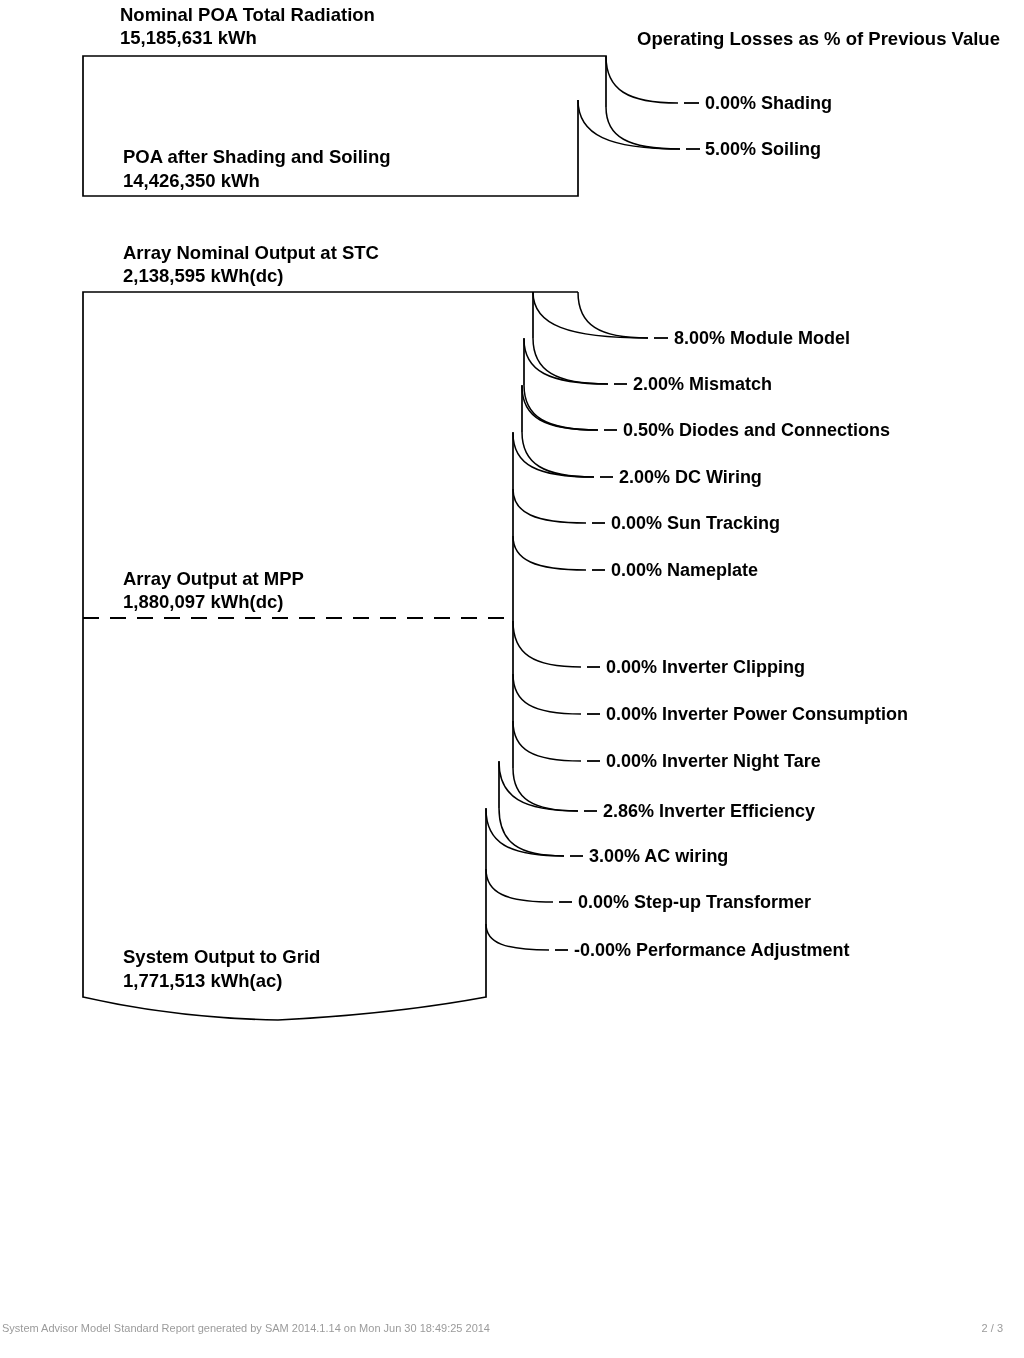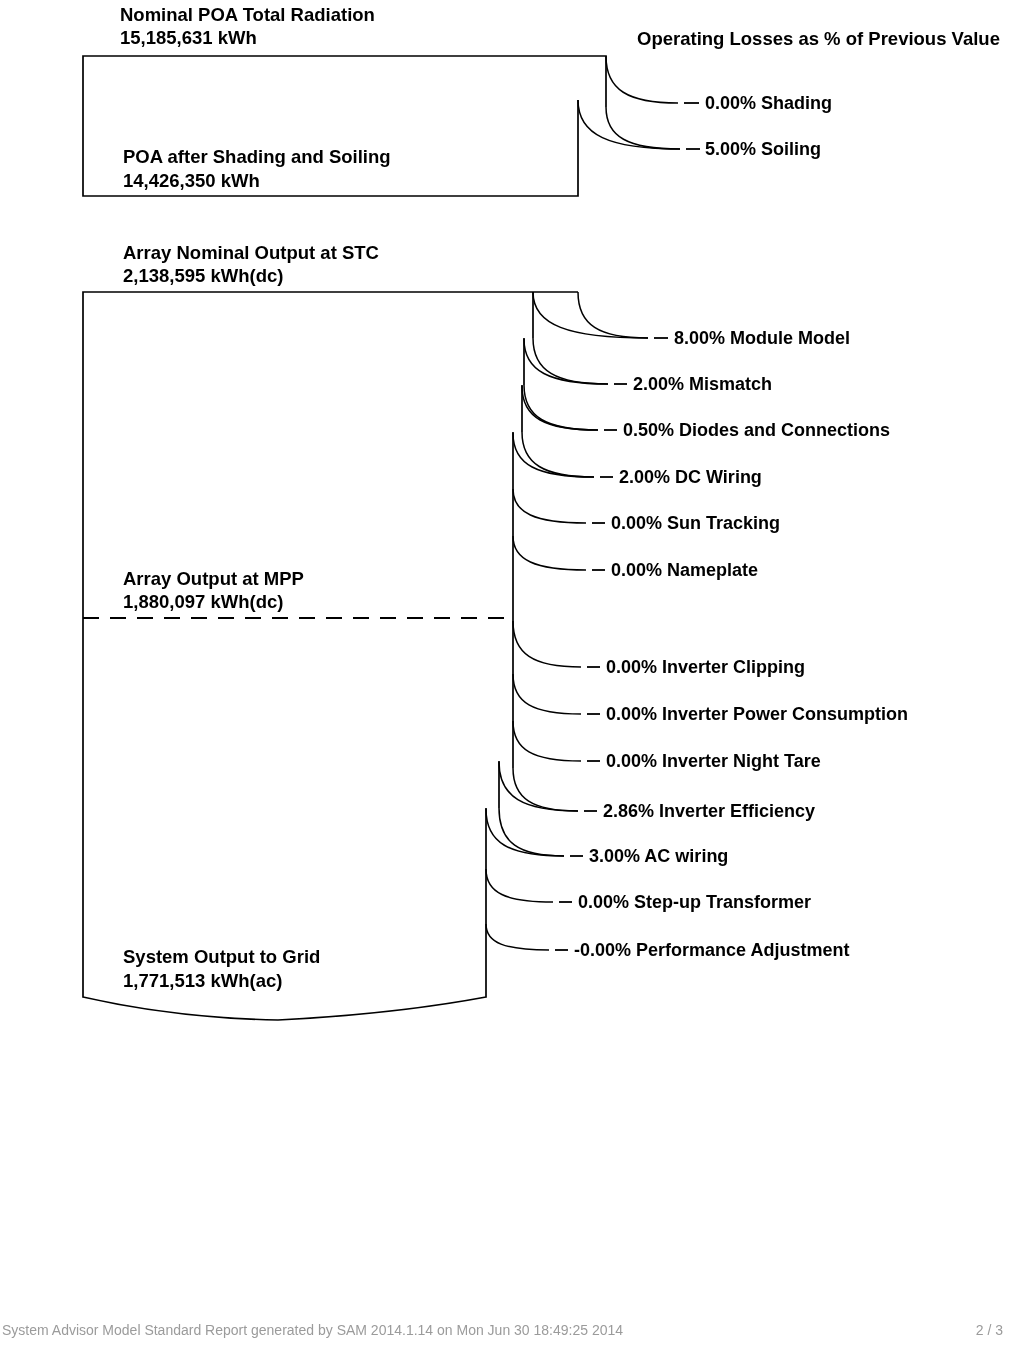--- a/index.html
+++ b/index.html
@@ -6,21 +6,21 @@
   .page{position:relative;width:1024px;height:1358px;background:#ffffff;overflow:hidden;
         font-family:"Liberation Sans",sans-serif;}
   svg{position:absolute;top:0;left:0;}
   svg text{font-family:"Liberation Sans",sans-serif;font-weight:bold;fill:#000000;font-size:18.5px;}
   svg text.loss{font-size:18px;}
   .outline{fill:none;stroke:#000000;stroke-width:1.7;}
   .leader{fill:none;stroke:#000000;stroke-width:1.5;}
   .tipdash{stroke:#000000;stroke-width:1.8;}
   .dashedline{fill:none;stroke:#000000;stroke-width:1.8;stroke-dasharray:16 11;}
   .footer{position:absolute;left:0;right:0;top:1322px;display:flex;justify-content:space-between;
-          padding:0 21px 0 2px;color:#9b9b9b;font-size:14px;font-family:"Liberation Sans",sans-serif;}
+          padding:0 21px 0 2px;color:#9b9b9b;font-size:11px;font-family:"Liberation Sans",sans-serif;}
 </style>
 </head>
 <body>
 
 <div class="page">
 
   <svg width="1024" height="1060" viewBox="0 0 1024 1060">
 
     <g>
       <path class="outline" d="M606 107 L606 56 L83 56 L83 196 L578 196 L578 100"></path>

